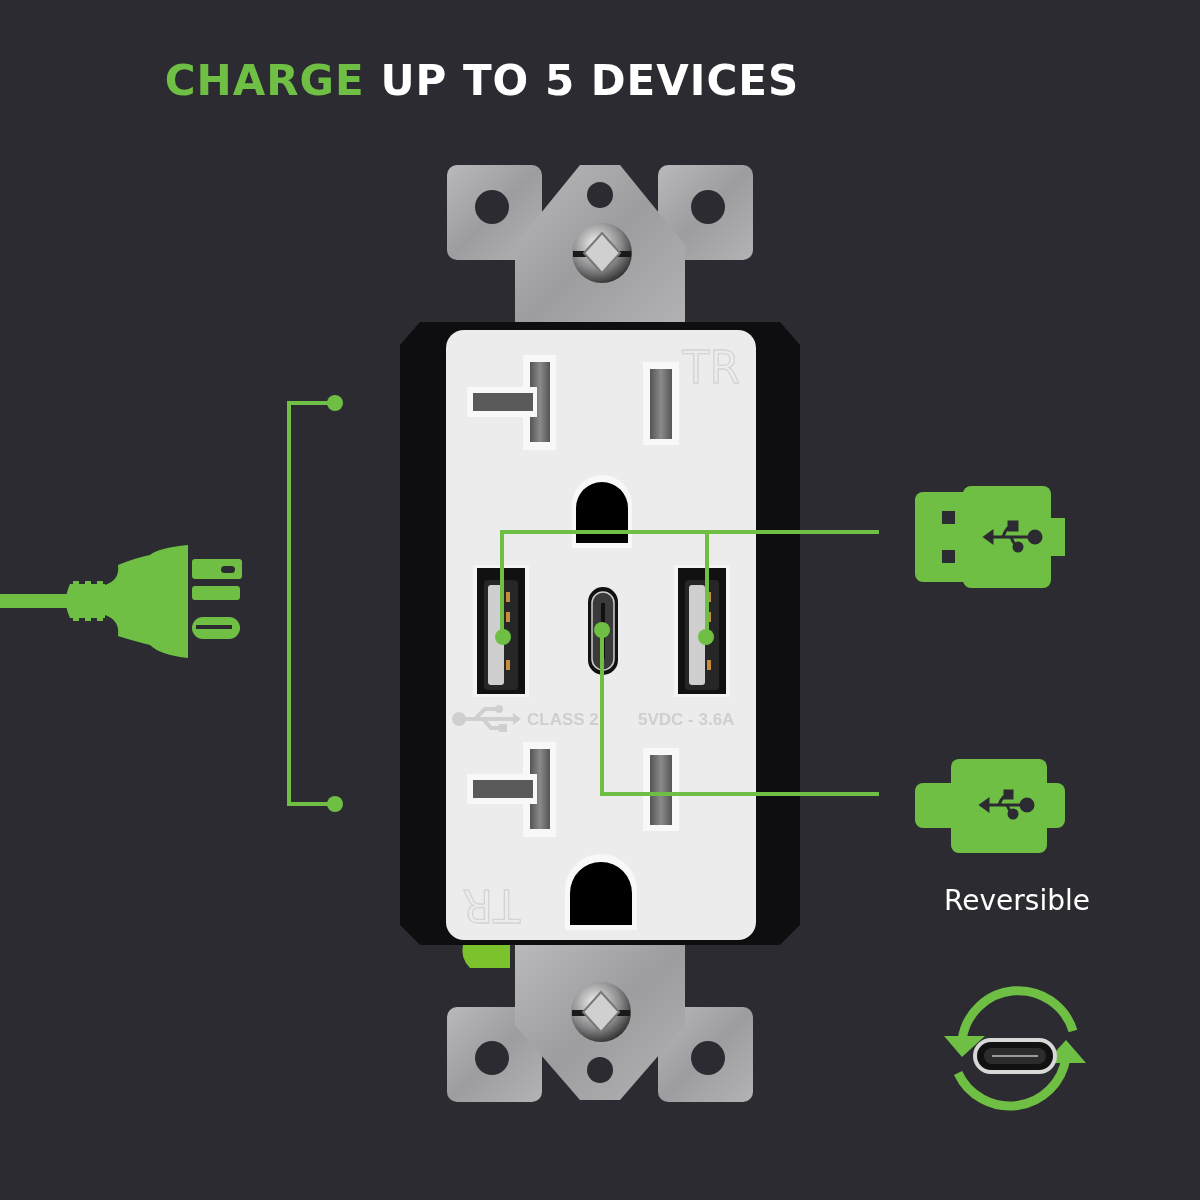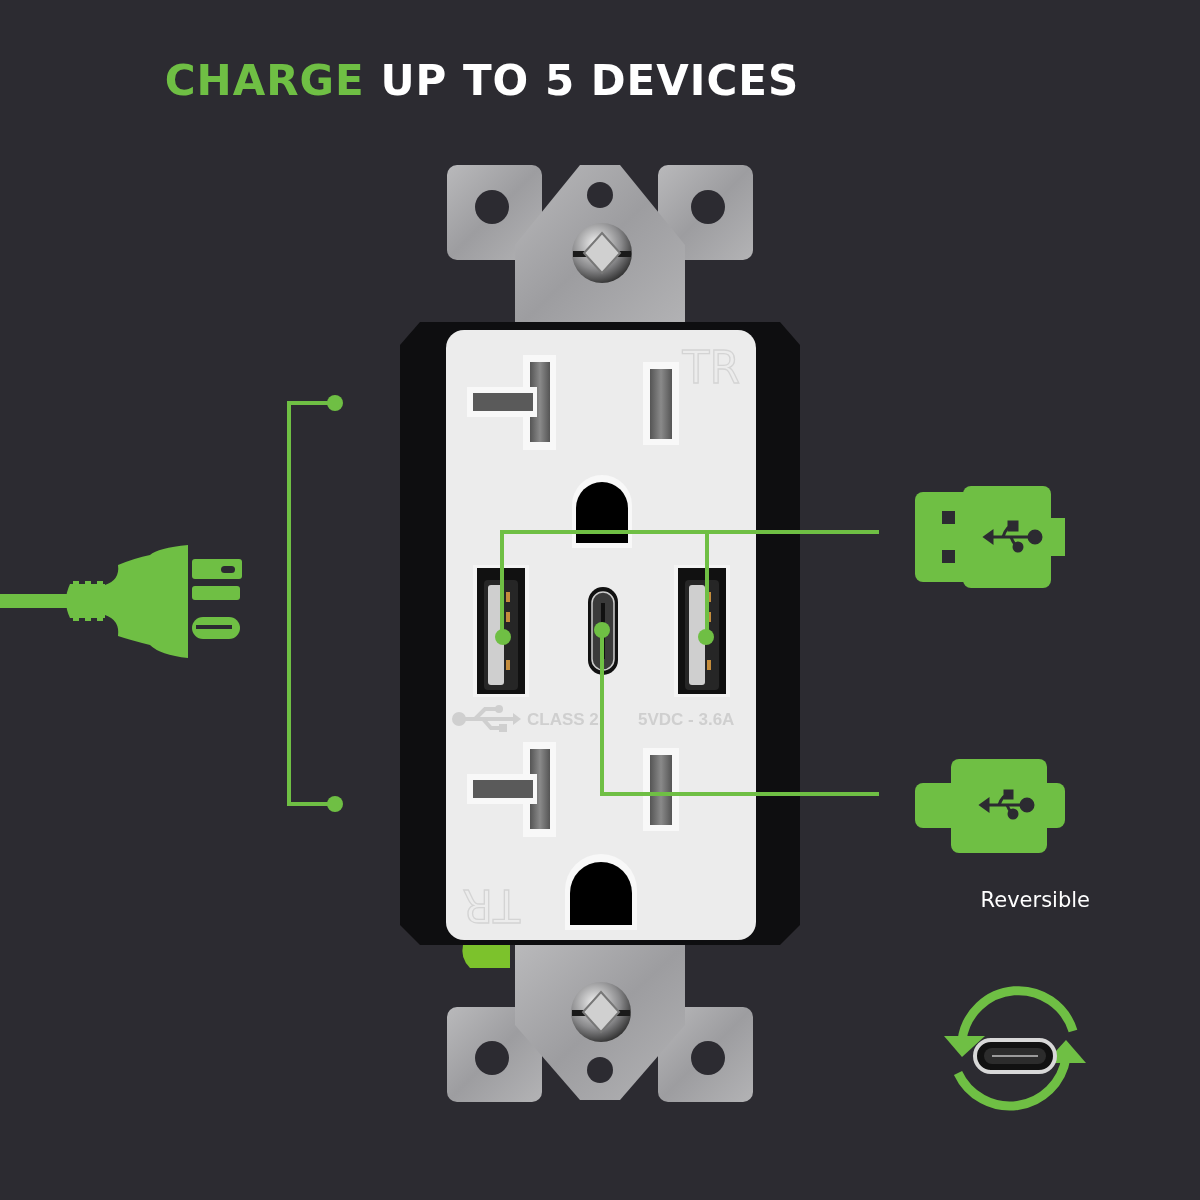--- a/index.html
+++ b/index.html
@@ -9,21 +9,21 @@
       font-family: "Liberation Sans", sans-serif;
     }
     .headline {
       position: absolute; top: 56px; left: 0; width: 964px; text-align: center;
       font-family: "DejaVu Sans", sans-serif; font-weight: bold; font-size: 42px;
       letter-spacing: 1px; color: #ffffff;
     }
     .headline .accent { color: #6fbf44; }
     .caption {
       position: absolute; right: 110px; top: 882px; text-align: right;
-      font-family: "DejaVu Sans", sans-serif; color: #ffffff; font-size: 21px; line-height: 37px;
+      font-family: "DejaVu Sans", sans-serif; color: #ffffff; font-size: 28px; line-height: 37px;
     }
     svg.scene { position: absolute; left: 0; top: 0; }
   </style>
 </head>
 <body>
 
 <div class="headline">
   <span class="accent">CHARGE</span><span> UP TO 5 DEVICES</span>
 </div>
 

